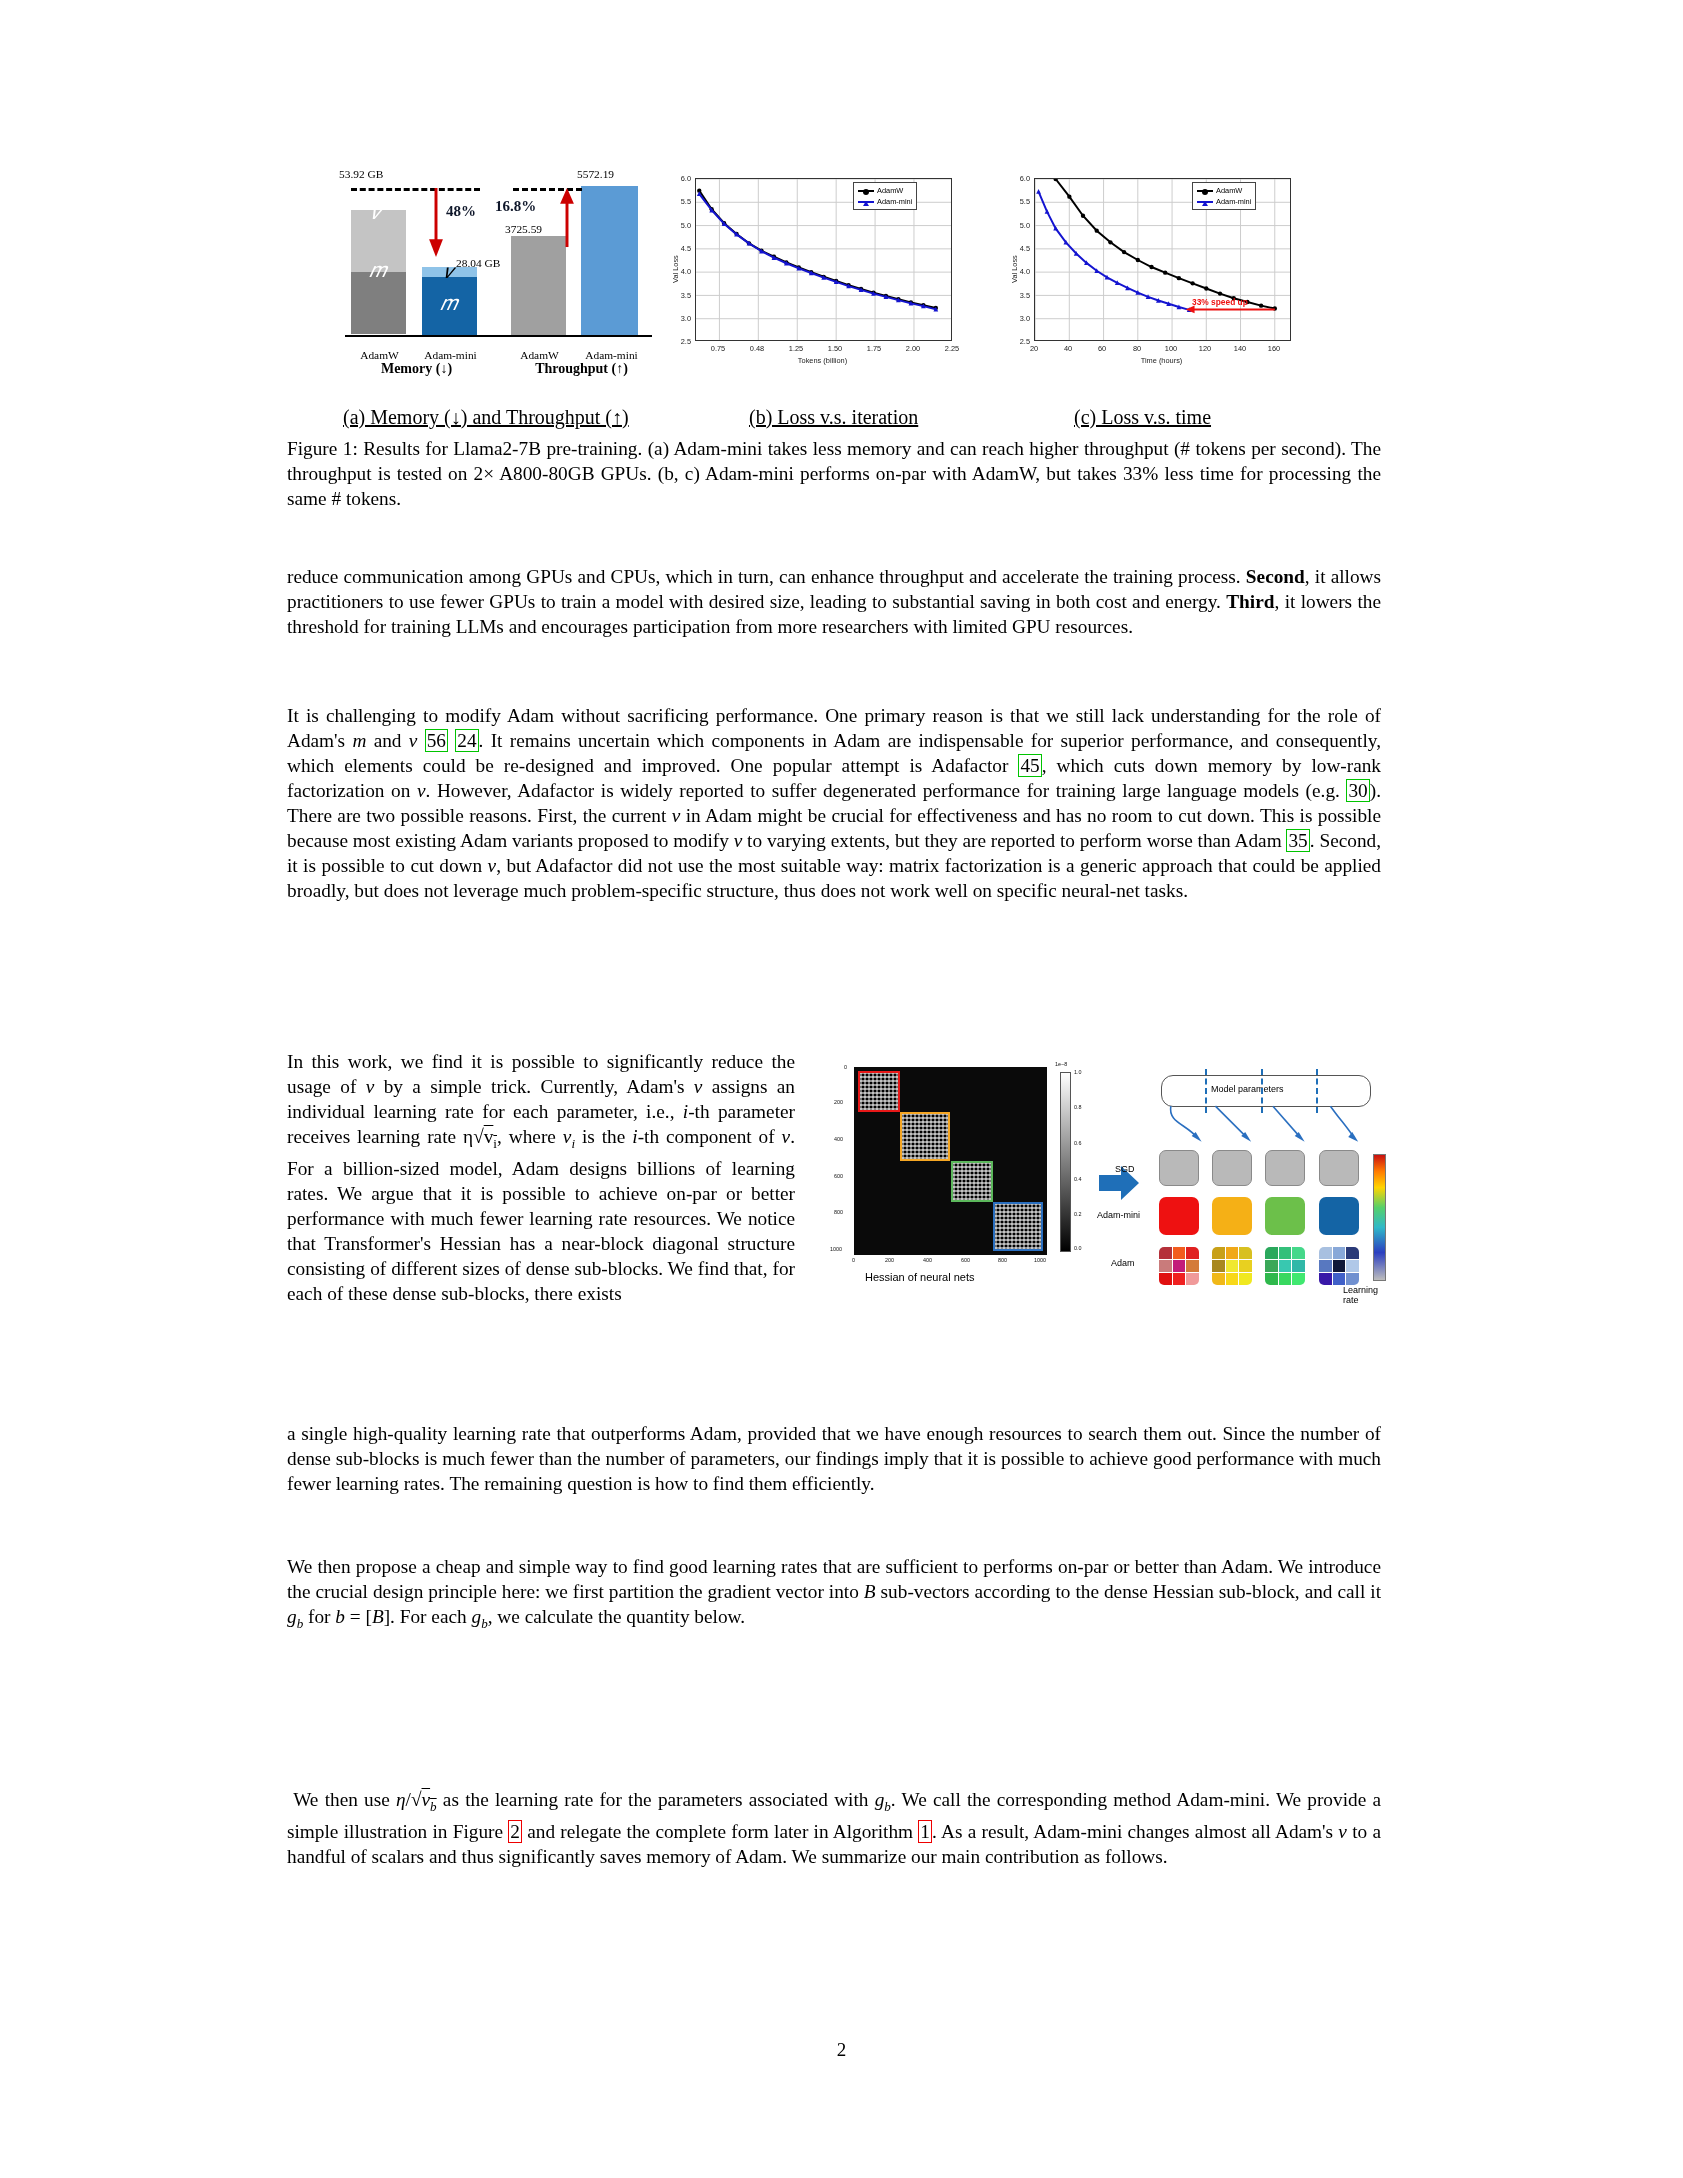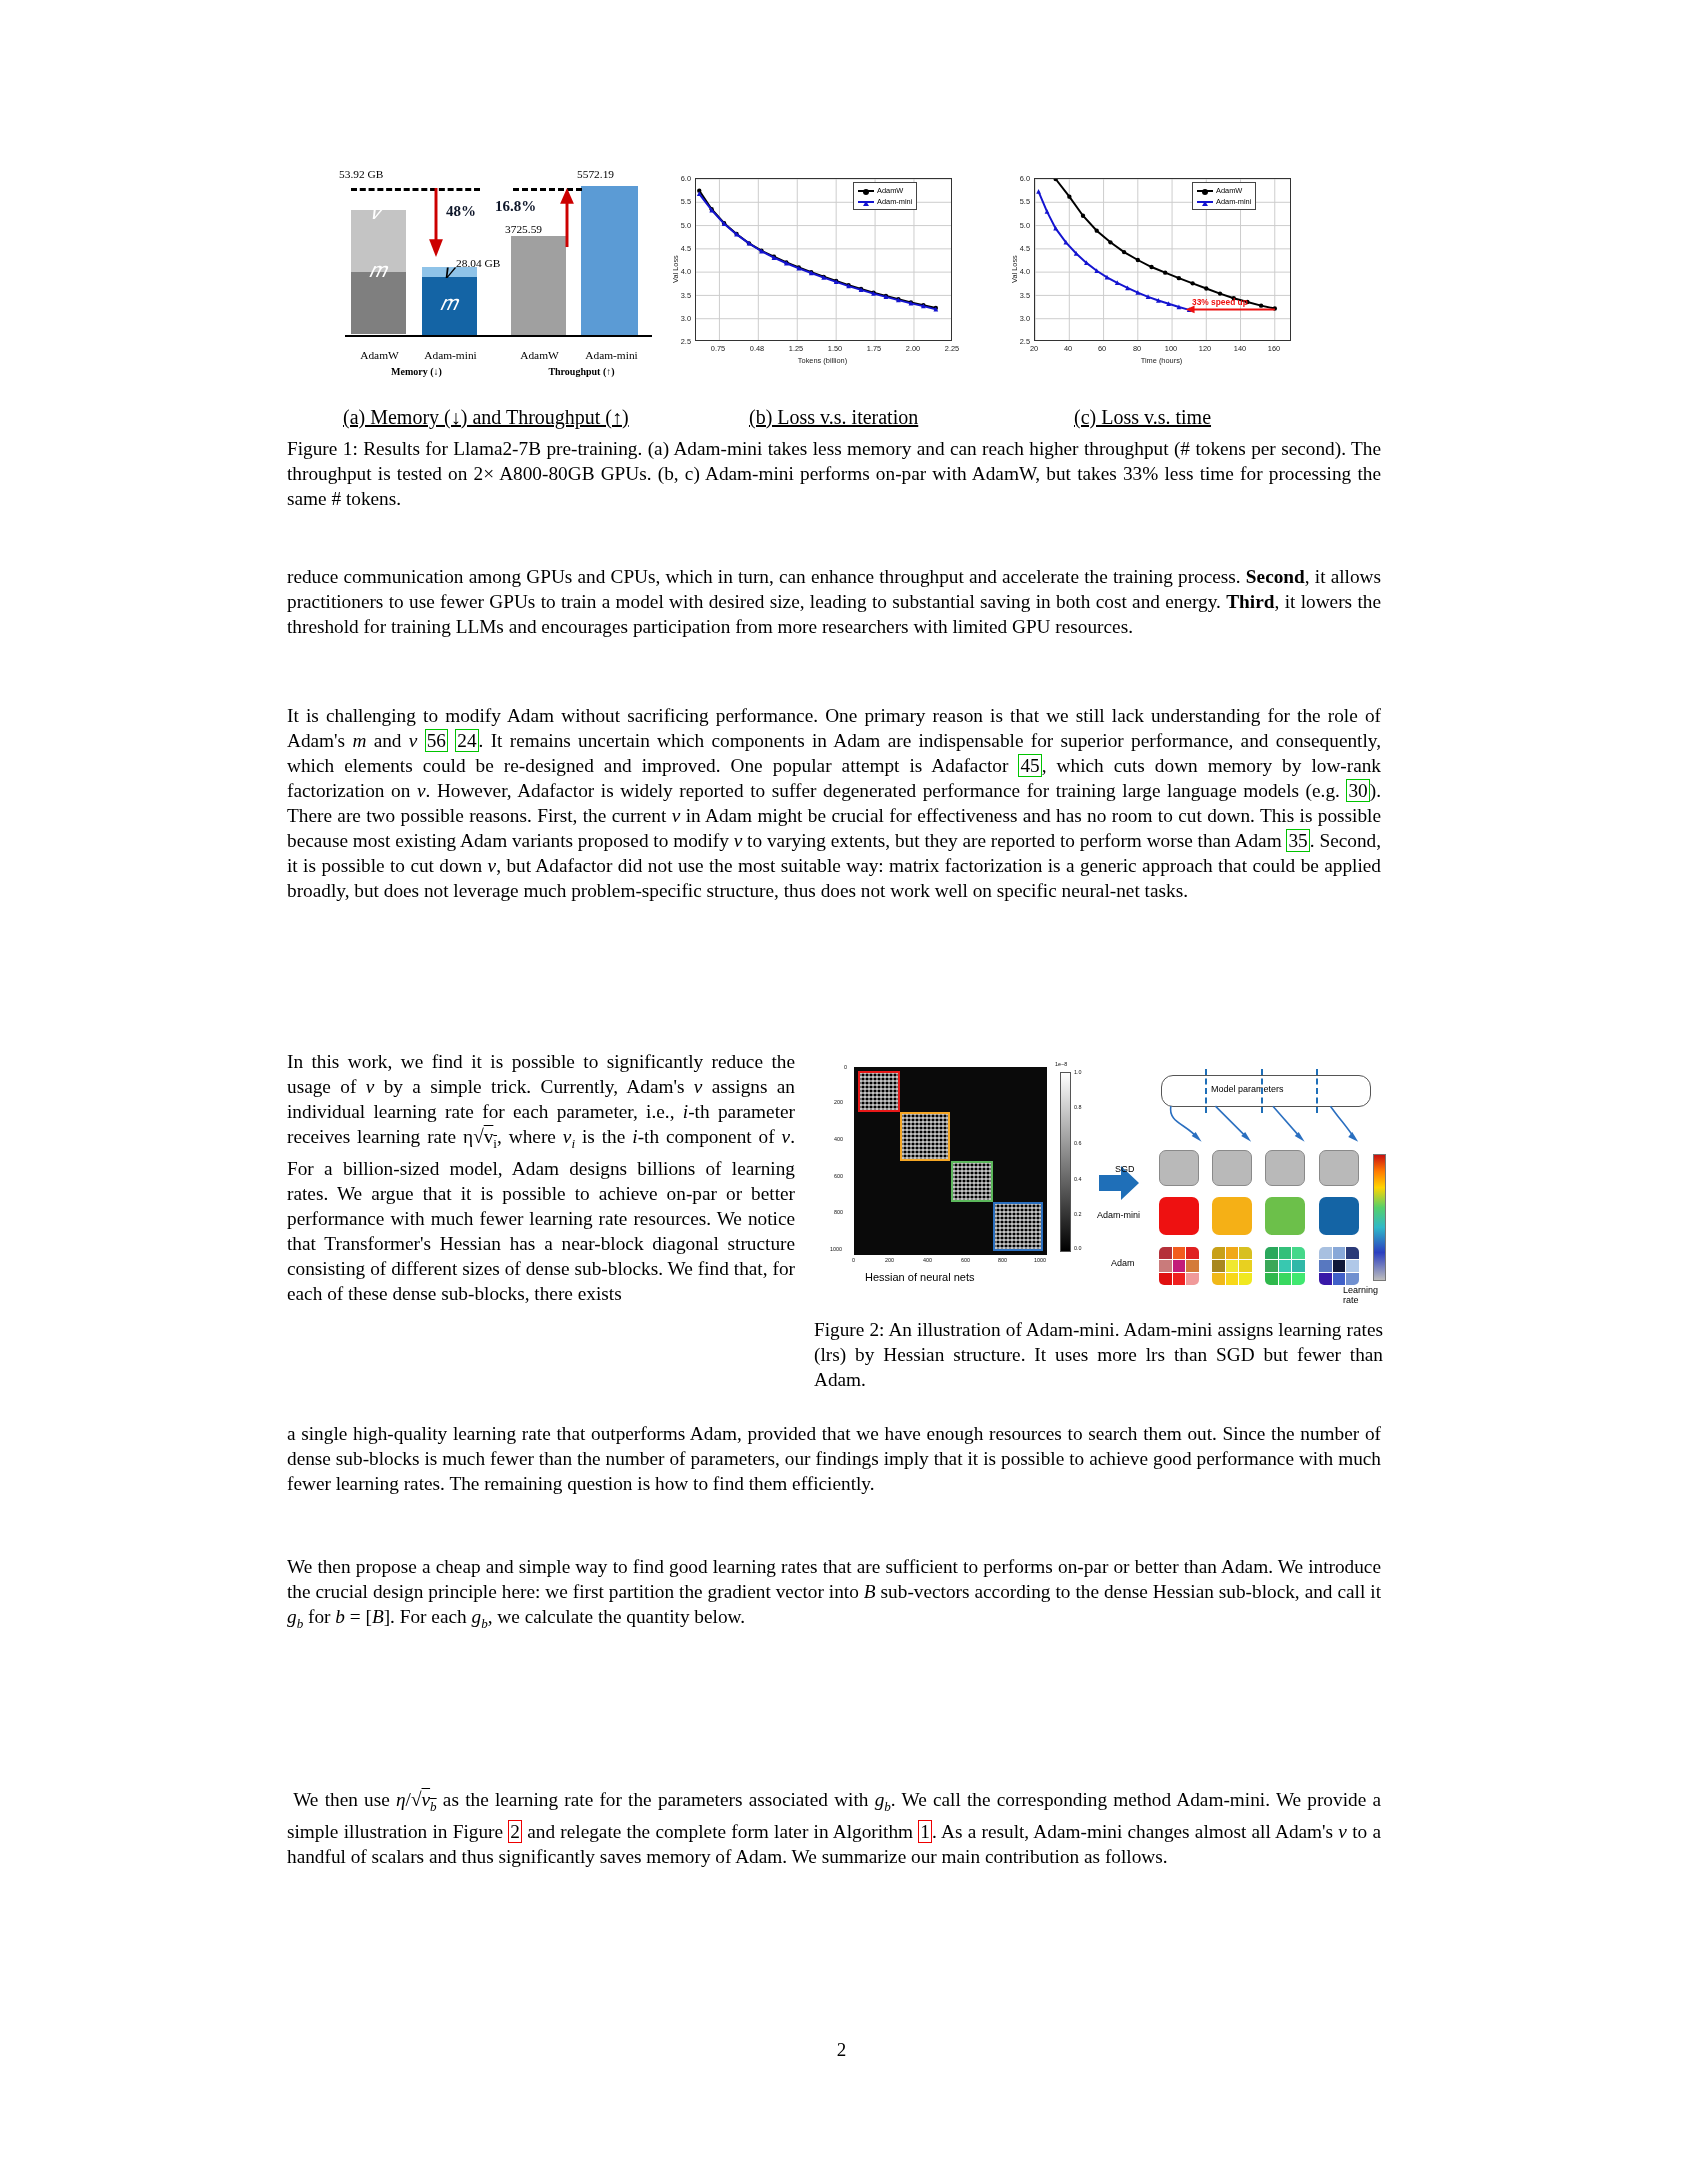--- a/index.html
+++ b/index.html
@@ -14,21 +14,21 @@
 
   
   .fig1row { position:absolute; left:337px; top:166px; width:1010px; height:228px; display:flex; }
 
   
   .barpanel { position:relative; width:322px; height:213px; }
   .barpanel .axisline { position:absolute; left:8px; bottom:42px; width:307px; height:2px; background:#000; }
   .bar { position:absolute; bottom:44px; }
   .bar .seg { width:100%; }
   .bartick { position:absolute; bottom:18px; font-size:11.4px; text-align:center; font-family:"Liberation Serif",serif; }
-  .grouplbl { position:absolute; bottom:2px; font-size:10px; font-weight:bold; text-align:center; font-family:"Liberation Serif",serif; }
+  .grouplbl { position:absolute; bottom:2px; font-size:14px; font-weight:bold; text-align:center; font-family:"Liberation Serif",serif; }
   .dashline { position:absolute; height:0; border-top:3px dashed #000; }
   .valtop { position:absolute; font-size:11.4px; font-family:"Liberation Serif",serif; }
   .redpct { position:absolute; color:#0f172a; font-weight:bold; font-size:15px; font-family:"Liberation Serif",serif; }
   .symv, .symm { position:absolute; font-style:italic; font-family:"Liberation Serif",serif; }
 
   
   .plot { position:relative; width:327px; height:213px; font-family:"Liberation Sans", sans-serif; }
   .plotbox { position:absolute; border:1px solid #333; background:#fff; }
   .ylab { position:absolute; transform:rotate(-90deg); transform-origin:left top; font-size:7.4px; color:#222; white-space:nowrap; }
   .xlab { position:absolute; font-size:7.4px; color:#222; text-align:center; width:100%; }
@@ -468,17 +468,16 @@
         <div style="background:#b0c8e8"></div>
       <div style="background:#3818a8"></div>
         <div style="background:#4060c8"></div>
         <div style="background:#7090d0"></div>
     </div>
 
     <div class="lrbar" style="left:559px;top:107px;height:127px;"></div>
     <span class="lrlbl" style="left:529px;top:238px;">Learning rate</span>
   </div>
 
-  <div class="caption" style="left:814px;top:1317px;width:569px;">Figure 2: An illustration of Adam-mini. Adam-mini assigns learning rates (lrs) by Hessian structure. It uses more lrs than SGD but fewer than Adam.</div>
 
   <div class="pagenum">2</div>
 </div>
 
 
 </body></html>

